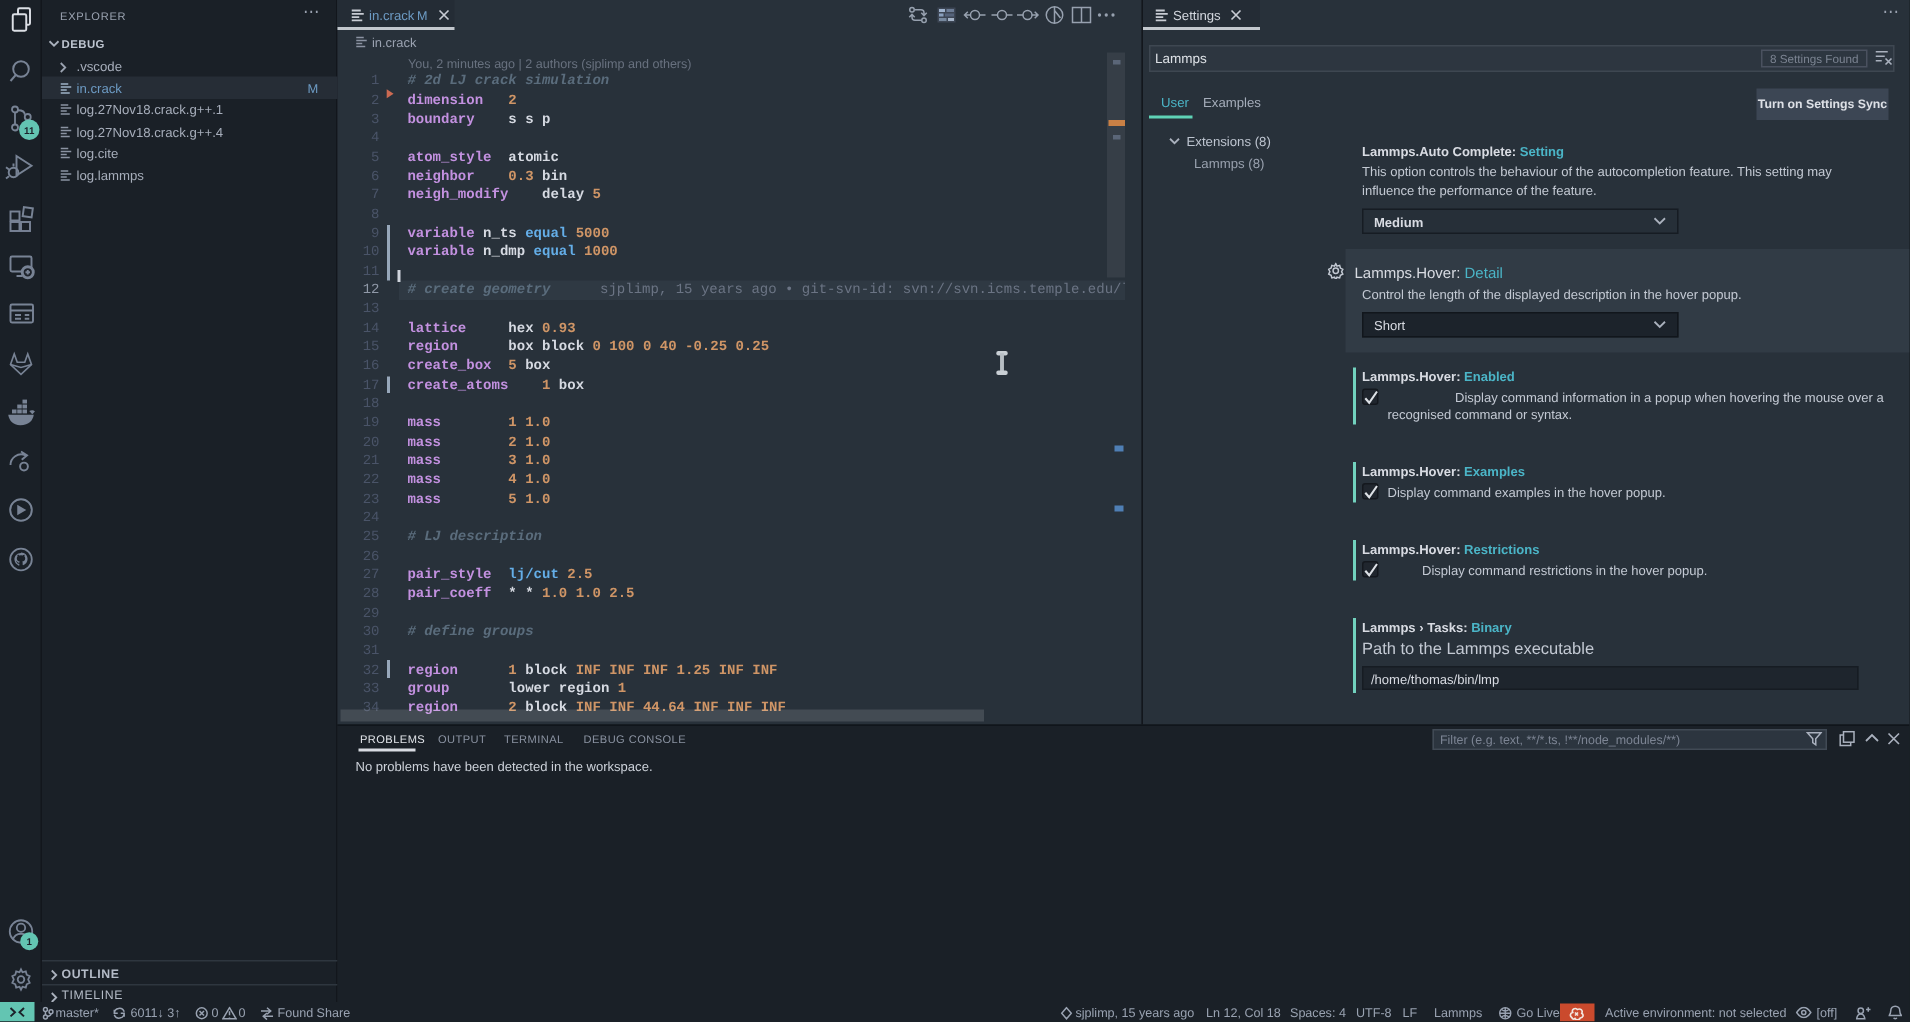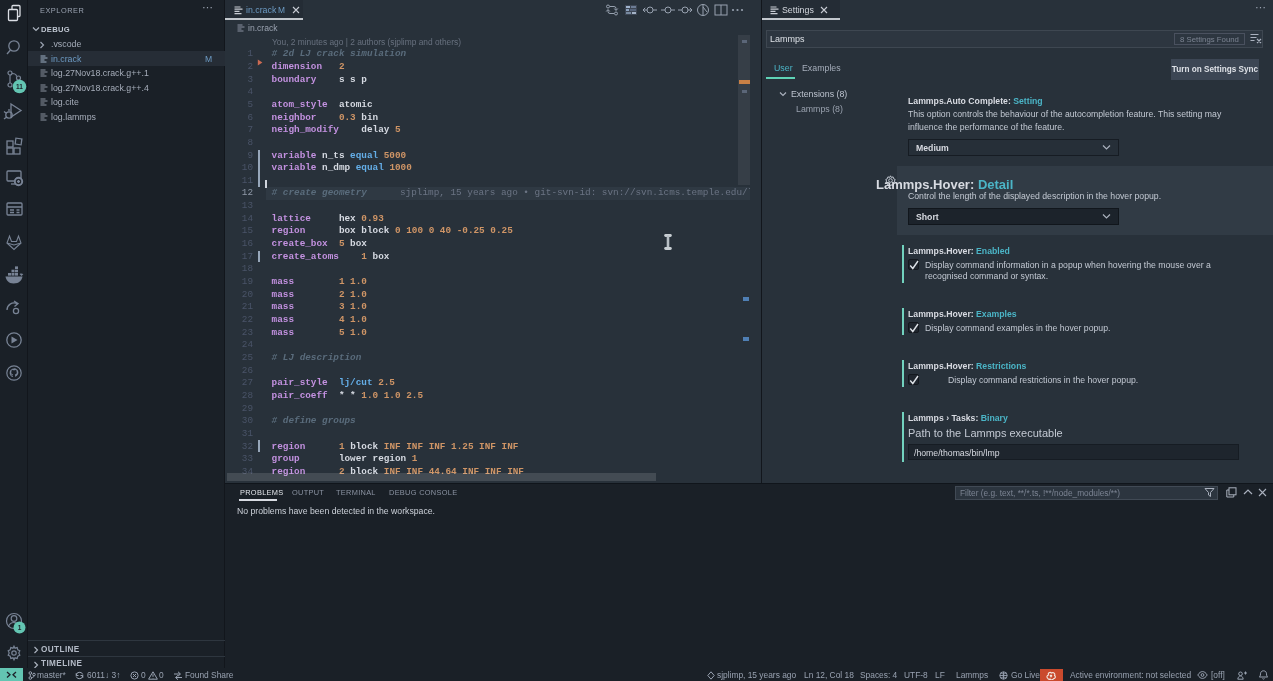--- a/index.html
+++ b/index.html
@@ -167,21 +167,21 @@
 <div class="abs" style="left:28px;top:639.5px;width:197px;height:16px;border-top:1px solid #2e363f">
  <svg class="abs" style="left:4px;top:5px" width="8" height="8" viewBox="0 0 8 8">
       <path d="M2.5 1 l3 3 -3 3" stroke="#aab1bd" stroke-width="1.2" fill="none"></path>
     </svg>
  <div class="abs" style="left:13px;top:4px;font-size:8.2px;font-weight:bold;letter-spacing:0.4px;color:#b4bbc7">OUTLINE</div>
 </div>
 <div class="abs" style="left:28px;top:655.5px;width:197px;height:12.5px;border-top:1px solid #2e363f">
  <svg class="abs" style="left:4px;top:4px" width="8" height="8" viewBox="0 0 8 8">
       <path d="M2.5 1 l3 3 -3 3" stroke="#aab1bd" stroke-width="1.2" fill="none"></path>
     </svg>
- <div class="abs" style="left:13px;top:2.5px;font-size:8.2px;font-weight:bold;letter-spacing:0.4px;color:#b4bbc7">TIMELINE</div>
+ <div class="abs" style="left:13px;top:2.5px;font-size:8.2px;font-weight:normal;letter-spacing:0.4px;color:#b4bbc7">TIMELINE</div>
 </div>
 
 <div class="abs" id="group1" style="left:225px;top:0;width:536px;height:483px;background:#28313a"></div>
 <div class="abs" id="tabbar1" style="left:225px;top:0;width:536px;height:20px;background:#28313a"></div>
 <div class="abs" id="tab1" style="left:225px;top:0;width:78px;height:20px;background:#242c35;border-bottom:2px solid #c2c7cd"></div>
 
 <svg class="abs" style="left:234px;top:6px" width="9" height="9" viewBox="0 0 9 9">
     <path d="M0.5 1 h6 M0.5 3.2 h8 M0.5 5.4 h5 M0.5 7.6 h7" stroke="#c8ccd4" stroke-width="1.2"></path>
   </svg>
 <div class="abs" style="left:246px;top:5px;font-size:8.8px;color:#6d9bc4">in.crack</div>
@@ -385,35 +385,35 @@
 <div class="abs" style="left:916px;top:142.5px;font-size:8.7px;font-weight:bold;color:#d8dbe2">Medium</div>
 <svg class="abs" style="left:1102px;top:144px" width="9" height="7" viewBox="0 0 9 7">
     <path d="M1 1.5 l3.5 3.5 3.5 -3.5" stroke="#aab1bd" stroke-width="1.2" fill="none"></path>
   </svg>
 
 <div class="abs" style="left:897px;top:166px;width:376px;height:69px;background:#313b45"></div>
 <svg class="abs" style="left:885px;top:175px" width="11" height="11" viewBox="0 0 11 11" stroke="#c2c8d2" stroke-width="1" fill="none">
  <circle cx="5.5" cy="5.5" r="1.8"></circle>
  <path d="M5.5 0.8 l0.8 1.6 1.8 -0.5 0.5 1.8 1.6 0.8 -0.8 1.6 0.8 1.6 -1.6 0.8 -0.5 1.8 -1.8 -0.5 -0.8 1.6 -0.8 -1.6 -1.8 0.5 -0.5 -1.8 -1.6 -0.8 0.8 -1.6 -0.8 -1.6 1.6 -0.8 0.5 -1.8 1.8 0.5z"></path>
 </svg>
-<div class="abs" style="left:876px;top:176.5px;font-size:13px;font-weight:bold;color:#d8dbe2">Lammps.Hover: <span style="color:#4bb5c7">Detail</span></div>
+<div class="abs" style="left:903px;top:176.5px;font-size:10px;font-weight:normal;color:#d8dbe2">Lammps.Hover: <span style="color:#4bb5c7">Detail</span></div>
 <div class="abs" style="left:908px;top:190.5px;font-size:8.7px;color:#c3c9d3">Control the length of the displayed description in the hover popup.</div>
 <div class="abs" style="left:908px;top:208px;width:211px;height:16.5px;background:#1c232b;border:1px solid #11161c"></div>
-<div class="abs" style="left:916px;top:211.5px;font-size:8.7px;font-weight:bold;color:#d8dbe2">Short</div>
+<div class="abs" style="left:916px;top:211.5px;font-size:8.7px;font-weight:normal;color:#d8dbe2">Short</div>
 <svg class="abs" style="left:1102px;top:213px" width="9" height="7" viewBox="0 0 9 7">
     <path d="M1 1.5 l3.5 3.5 3.5 -3.5" stroke="#aab1bd" stroke-width="1.2" fill="none"></path>
   </svg>
 
 <div class="abs" style="left:901.5px;top:245px;width:2.2px;height:38px;background:#72d2be"></div>
 <div class="abs" style="left:908px;top:245.5px;font-size:8.7px;font-weight:bold;color:#d8dbe2">Lammps.Hover: <span style="color:#4bb5c7">Enabled</span></div>
 <div class="abs" style="left:908px;top:259px;width:10.5px;height:10.5px;background:#20262e;border:1px solid #14181e;border-radius:2px"></div>
 <svg class="abs" style="left:909px;top:259.5px" width="10" height="10" viewBox="0 0 10 10">
     <path d="M1.2 5.5 l2.6 3 L9 1" stroke="#dde1e6" stroke-width="1.4" fill="none"></path>
   </svg>
-<div class="abs" style="left:925px;top:259.5px;font-size:8.7px;color:#c3c9d3">Display command information in a popup when hovering the mouse over a</div>
+<div class="abs" style="left:970px;top:259.5px;font-size:8.7px;color:#c3c9d3">Display command information in a popup when hovering the mouse over a</div>
 <div class="abs" style="left:925px;top:271px;font-size:8.7px;color:#c3c9d3">recognised command or syntax.</div>
 
 <div class="abs" style="left:901.5px;top:308px;width:2.2px;height:27px;background:#72d2be"></div>
 <div class="abs" style="left:908px;top:308.5px;font-size:8.7px;font-weight:bold;color:#d8dbe2">Lammps.Hover: <span style="color:#4bb5c7">Examples</span></div>
 <div class="abs" style="left:908px;top:322px;width:10.5px;height:10.5px;background:#20262e;border:1px solid #14181e;border-radius:2px"></div>
 <svg class="abs" style="left:909px;top:322.5px" width="10" height="10" viewBox="0 0 10 10">
     <path d="M1.2 5.5 l2.6 3 L9 1" stroke="#dde1e6" stroke-width="1.4" fill="none"></path>
   </svg>
 <div class="abs" style="left:925px;top:322.5px;font-size:8.7px;color:#c3c9d3">Display command examples in the hover popup.</div>
 

